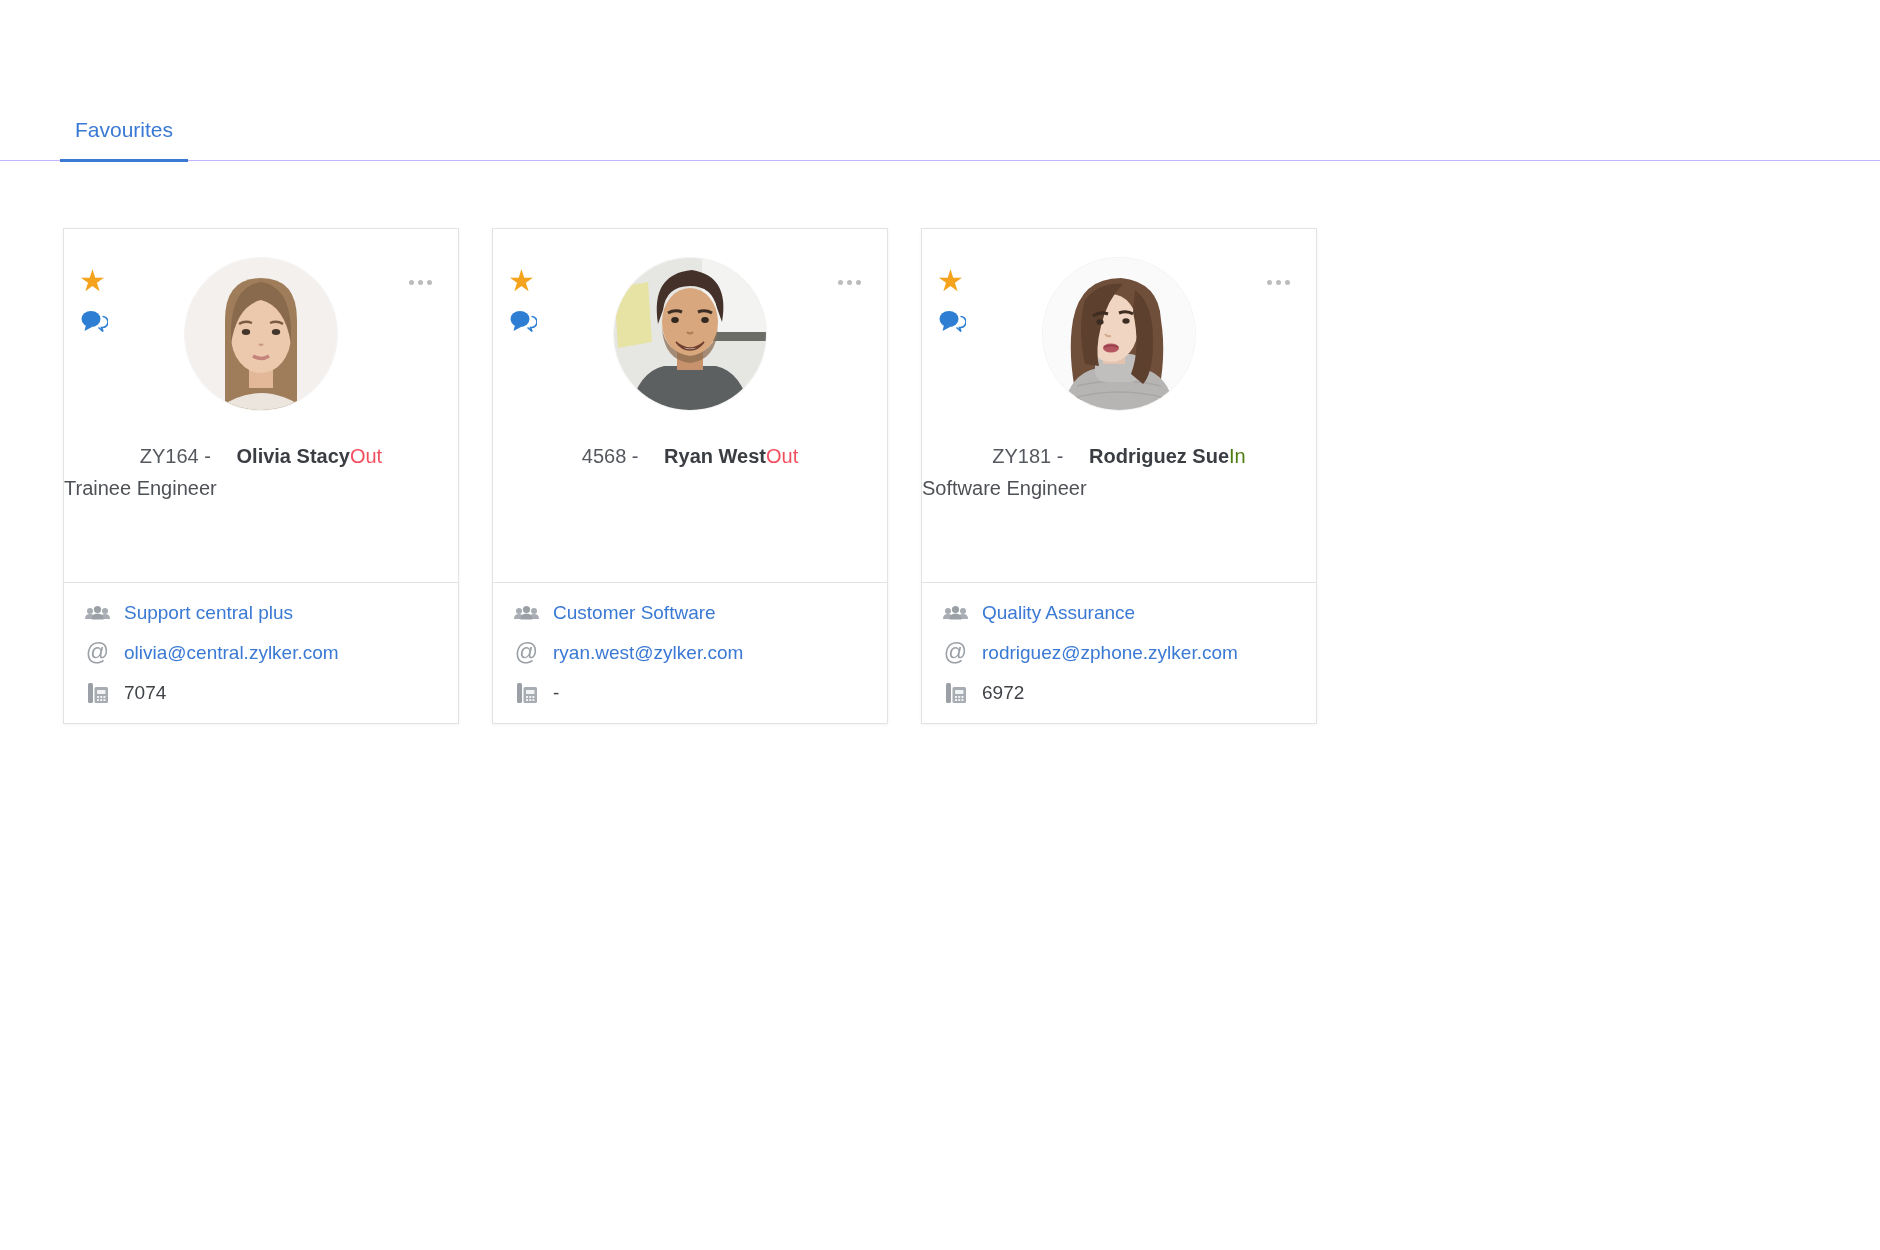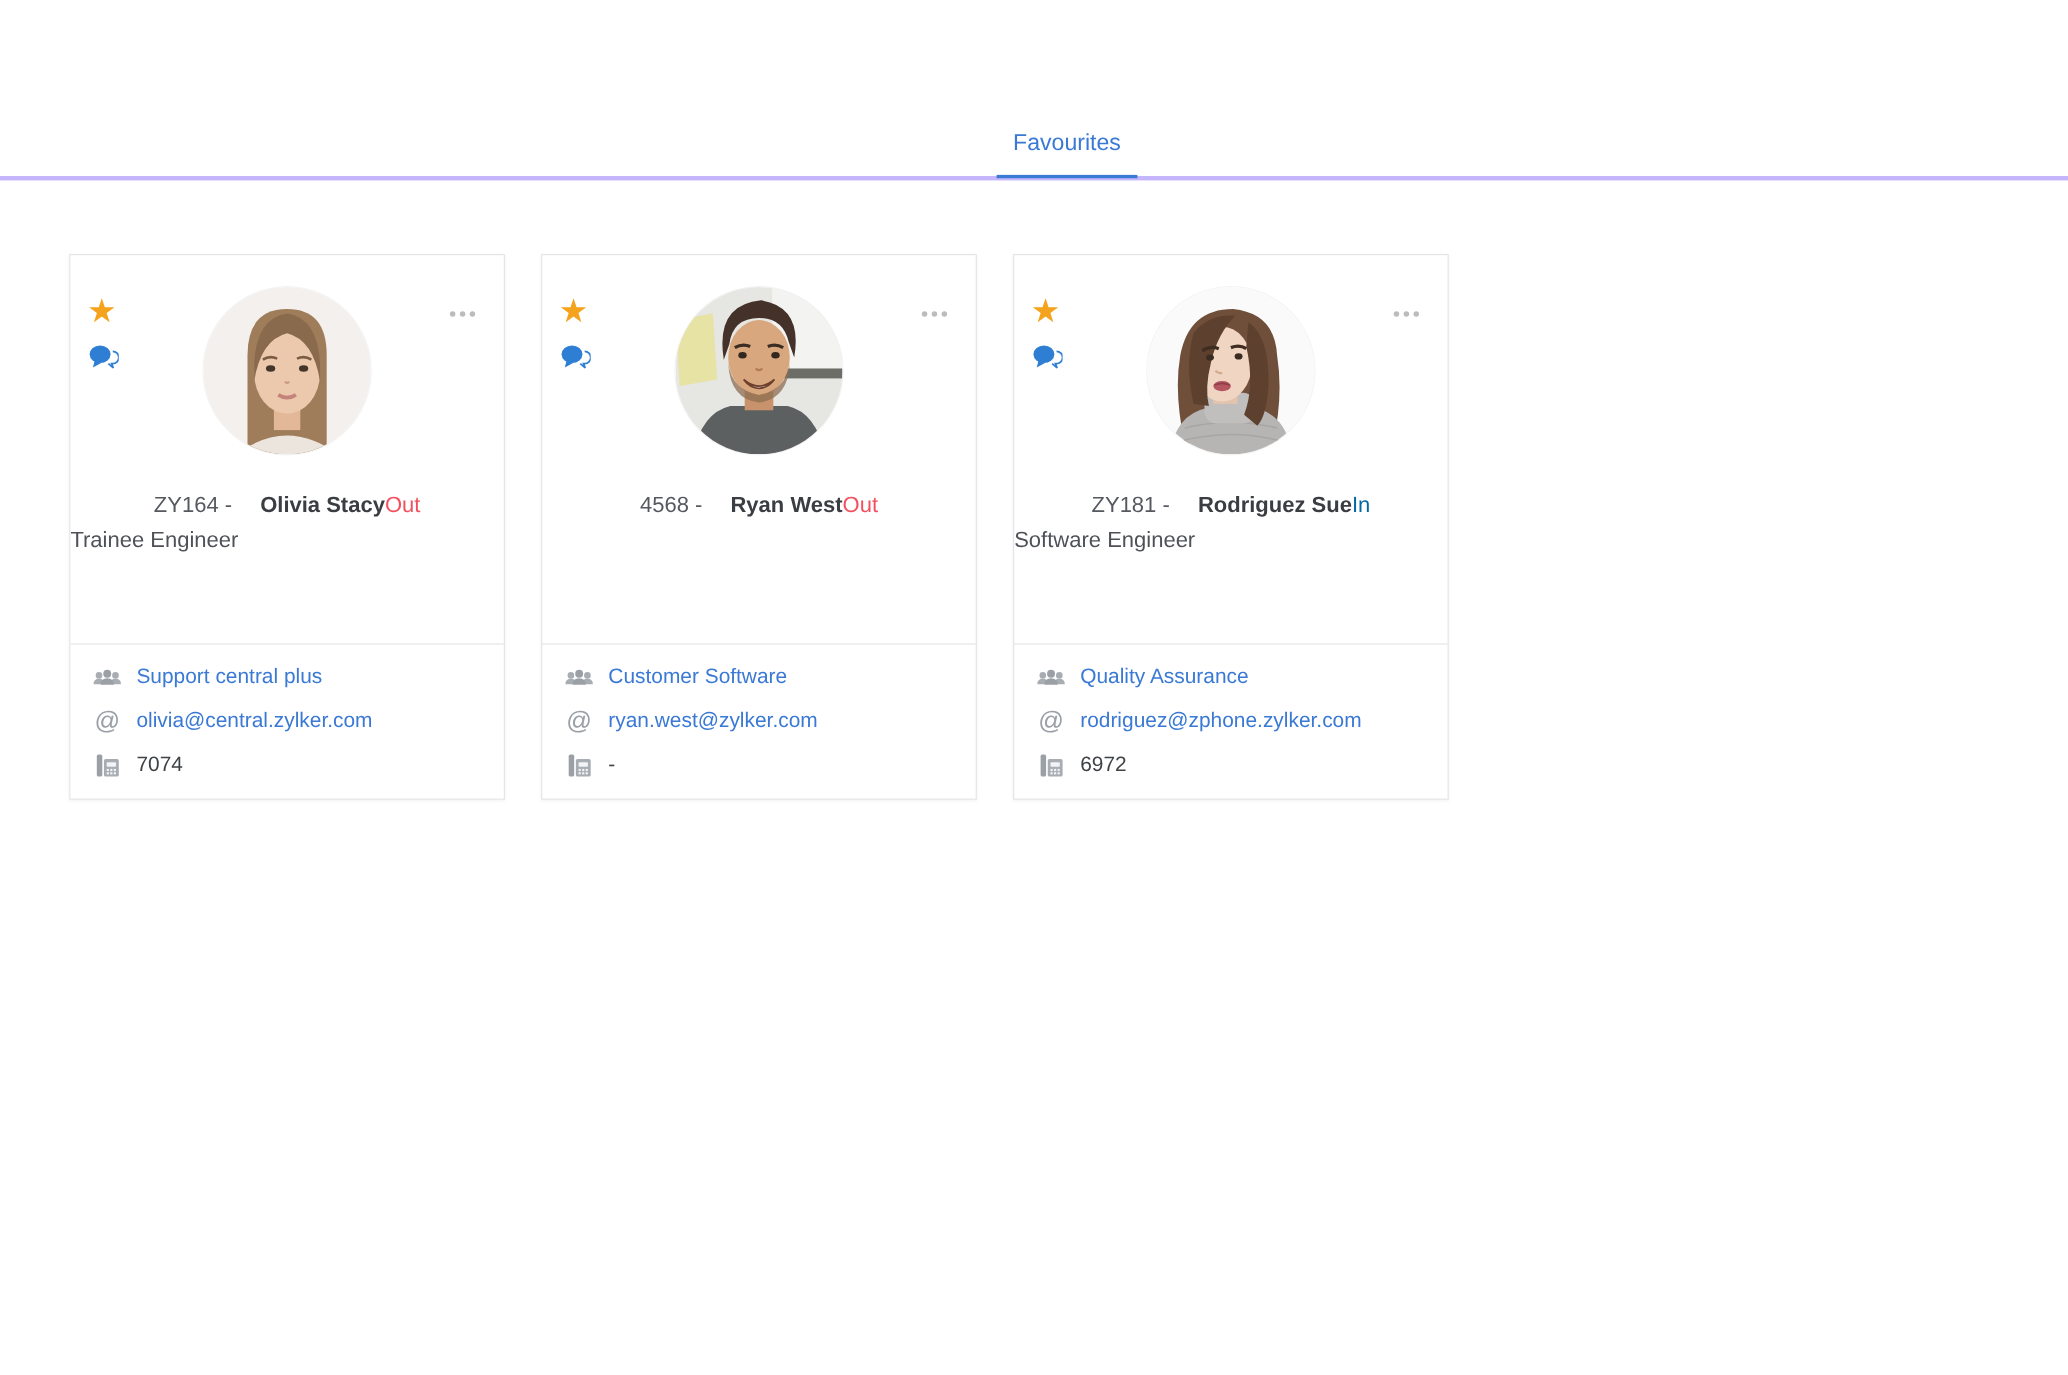--- a/index.html
+++ b/index.html
@@ -1,20 +1,20 @@
 <!DOCTYPE html>
 <html><head>
 <meta charset="utf-8">
 <style>
   * { margin:0; padding:0; box-sizing:border-box; }
   html,body { width:1880px; height:1250px; background:#ffffff;
     font-family:"Liberation Sans","DejaVu Sans",sans-serif; overflow:hidden; }
 
   
-  .tabbar { padding-top:118px; border-bottom:4px solid #c4b5fd;text-align:center; }
+  .tabbar { padding-top:118px; border-bottom:1px solid #c4b5fd; }
   .tab { display:inline-block; margin-left:60px; padding:0 15px 17px;
     color:#3A79D4; font-size:21px; border-bottom:3px solid #3A79D4;
     margin-bottom:-2px; cursor:pointer; }
 
   
   .cards { display:flex; gap:33px; margin:67px 0 0 63px; }
   .card { width:396px; background:#fff; border:1px solid #e3e3e3;
     box-shadow:0 1px 3px rgba(0,0,0,.05); }
   .card-top { position:relative; height:324px; }
 
@@ -244,21 +244,21 @@
           <path d="M50 58 Q57 53 65 56" stroke="#3f2d21" stroke-width="3" fill="none"></path>
           <path d="M76 55 Q84 52 90 56" stroke="#3f2d21" stroke-width="3" fill="none"></path>
           <ellipse cx="57" cy="64" rx="3.6" ry="2.8" fill="#3a2c22"></ellipse>
           <ellipse cx="83" cy="63" rx="3.6" ry="2.8" fill="#3a2c22"></ellipse>
           <path d="M62 76 Q64 79 68 78" stroke="#d3a98c" stroke-width="2" fill="none"></path>
           <ellipse cx="68" cy="90" rx="8" ry="4.6" fill="#b55560"></ellipse>
           <path d="M61 89 Q68 86 75 89" stroke="#8e3f49" stroke-width="1.5" fill="none"></path>
         </svg>
       </div>
       <div class="name-line">
-        <span>ZY181 - </span><span class="person-name">Rodriguez Sue</span><span class="status" style="color: #0369a1;">In</span>
+        <span>ZY181 - </span><span class="person-name">Rodriguez Sue</span><span class="status" style="color: #4d7c0f;">In</span>
       </div>
       <div class="job-title">Software Engineer</div>
     </div>
     <div class="card-bottom">
       <div class="info-row">
         <span class="info-icon">
           <svg width="27" height="18" viewBox="0 0 27 18">
             <circle cx="6" cy="7" r="3" fill="#a7adb3"></circle>
               <path d="M1 15 Q1 10 6 10 Q11 10 11 15 Z" fill="#a7adb3"></path>
             <circle cx="21" cy="7" r="3" fill="#a7adb3"></circle>

